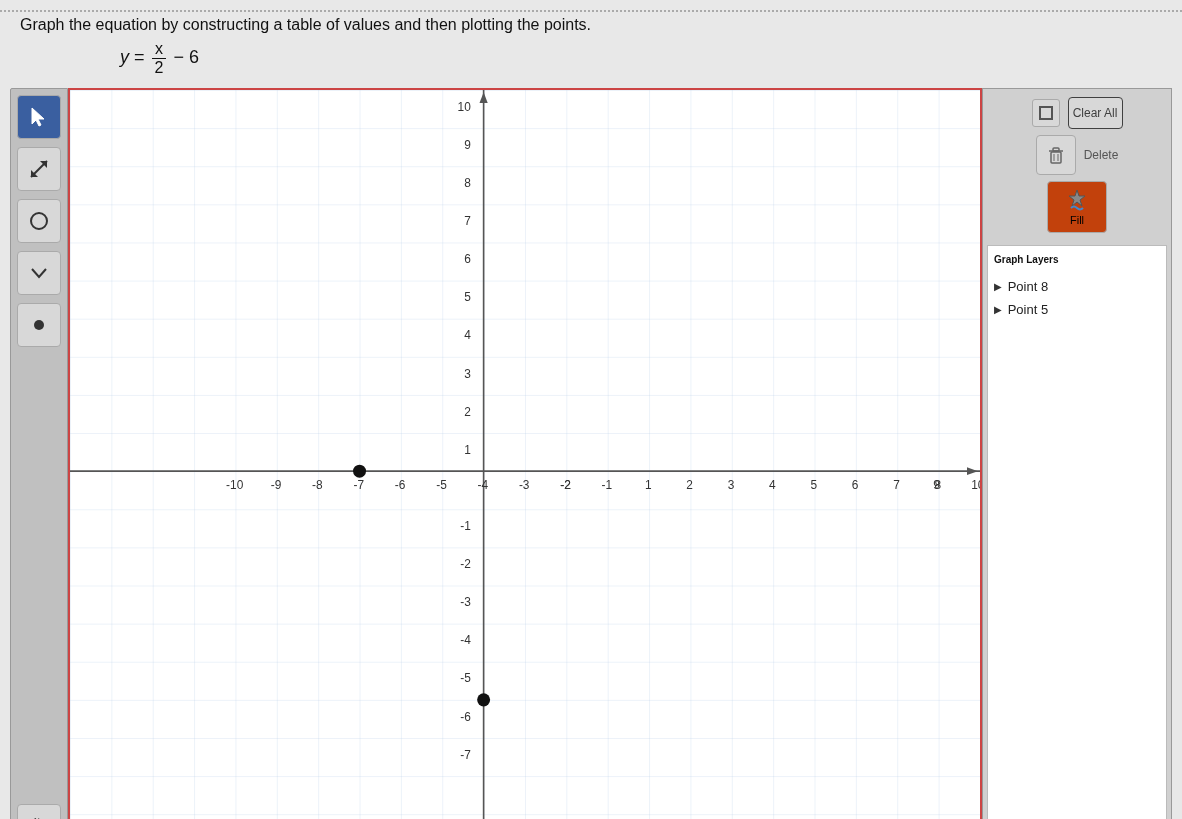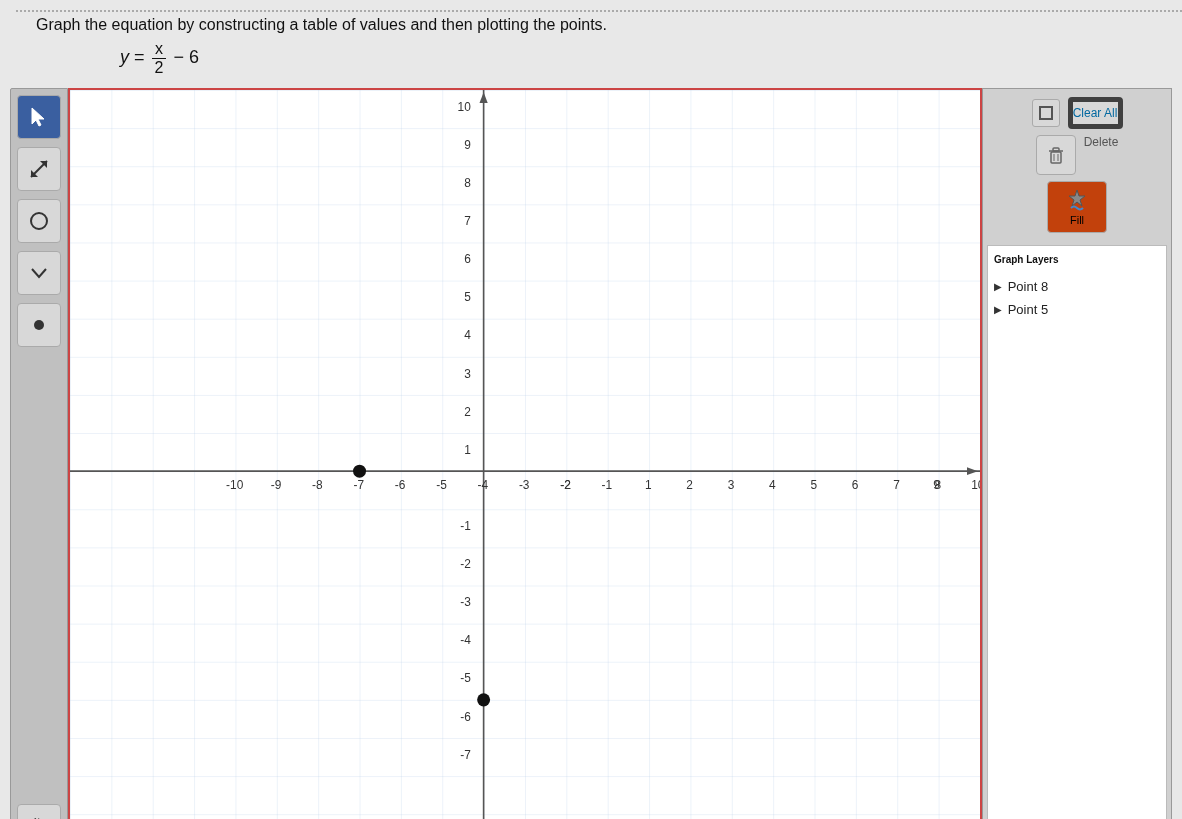--- a/index.html
+++ b/index.html
@@ -19,21 +19,20 @@
       position: relative;
       padding: 10px 0 0 0;
     }
 
     .instruction-text {
       font-size: 16px;
       color: #111;
       padding: 4px 20px 2px 20px;
       border-top: 2px dotted #aaa;
       margin-bottom: 2px;
-      margin-left: 16px;
     }
 
     .equation-text {
       font-size: 18px;
       color: #111;
       padding: 2px 20px 6px 120px;
       margin-bottom: 6px;
     }
 
     .equation-text .eq-y { font-style: italic; }
@@ -129,29 +128,29 @@
       flex-direction: column;
       align-items: center;
       padding: 8px 6px;
       gap: 6px;
     }
 
     .clear-all-btn {
       width: 55px;
       height: 32px;
       background: #d8d8d8;
-      border: 5px solid #404040;
+      border: 1px solid #404040;
       border-radius: 4px;
       font-size: 12px;
       cursor: pointer;
       text-align: center;
       display: flex;
       align-items: center;
       justify-content: center;
-      color: #0369a1;
+      color: #404040;
     }
     .clear-icon-btn {
       width: 40px;
       height: 40px;
       background: #d8d8d8;
       border: 1px solid #aaa;
       border-radius: 4px;
       display: flex;
       align-items: center;
       justify-content: center;
@@ -340,21 +339,21 @@
             <div style="width:28px;height:28px;background:#d8d8d8;border:1px solid #aaa;border-radius:3px;display:flex;align-items:center;justify-content:center;">
               <svg width="18" height="18" viewBox="0 0 18 18">
                 <rect x="3" y="3" width="12" height="12" stroke="#555" stroke-width="2" fill="none"></rect>
               </svg>
             </div>
             <div class="clear-all-btn">
               <span>Clear All</span>
             </div>
           </div>
 
-          <div style="display:flex; flex-direction:row; gap:8px;">
+          <div style="display:flex; flex-direction:row; align-items:center; gap:8px;">
             <div class="clear-icon-btn">
               <svg width="22" height="22" viewBox="0 0 22 22">
                 <rect x="6" y="8" width="10" height="11" stroke="#666" stroke-width="1.5" fill="none" rx="1"></rect>
                 <line x1="4" y1="7" x2="18" y2="7" stroke="#666" stroke-width="1.5"></line>
                 <rect x="8" y="4" width="6" height="3" stroke="#666" stroke-width="1.5" fill="none" rx="1"></rect>
                 <line x1="9" y1="10" x2="9" y2="17" stroke="#666" stroke-width="1"></line>
                 <line x1="13" y1="10" x2="13" y2="17" stroke="#666" stroke-width="1"></line>
               </svg>
             </div>
             <span style="font-size:12px;color:#555;">Delete</span>

